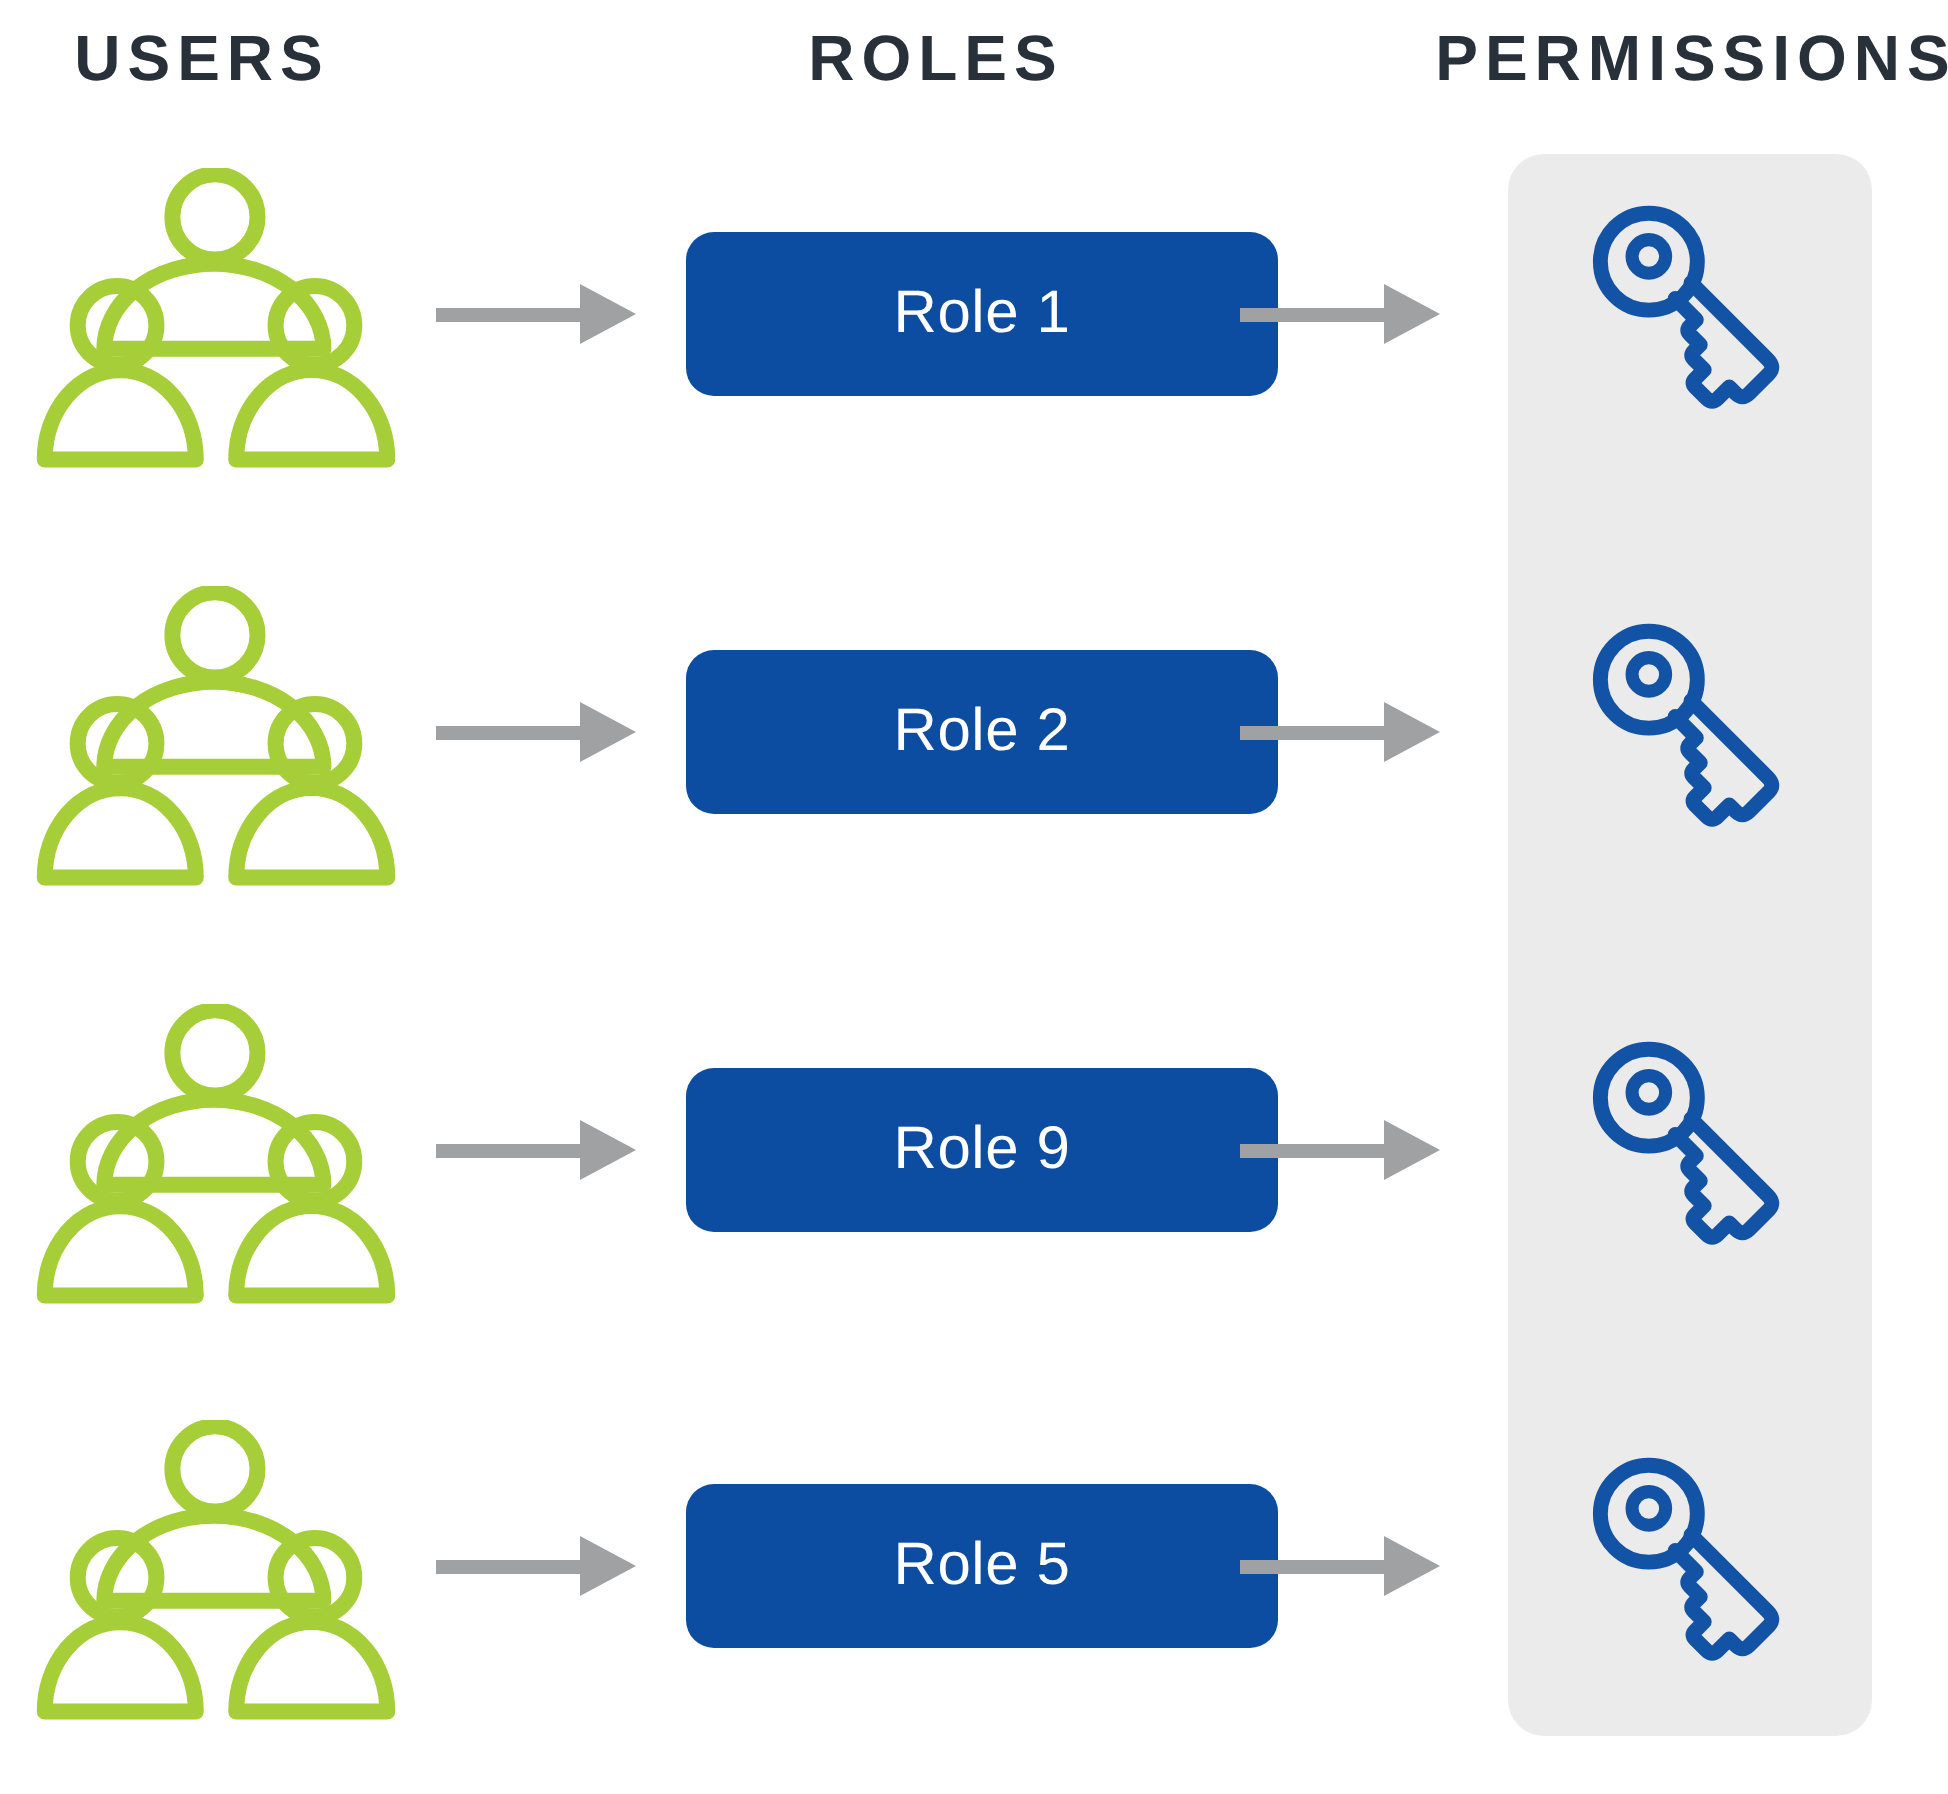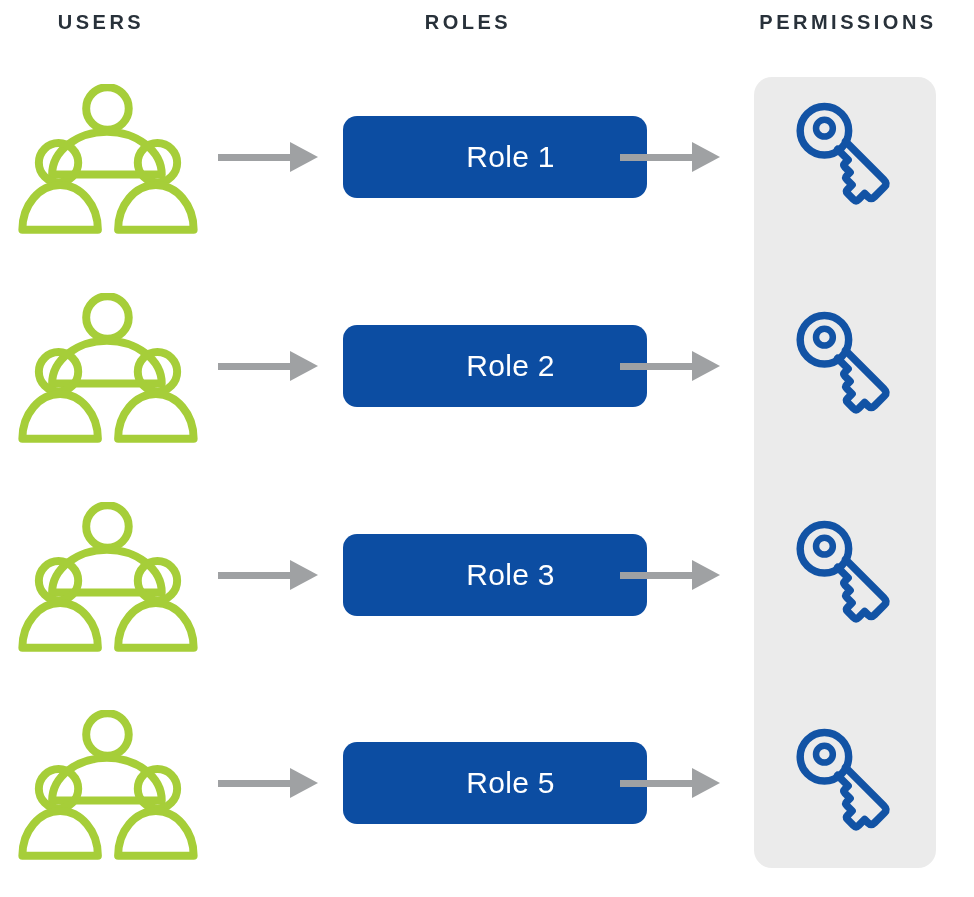--- a/index.html
+++ b/index.html
@@ -17,21 +17,21 @@
     position:relative;
     width:974px;height:897px;
     background:var(--page-bg);
     font-family:"Liberation Sans","DejaVu Sans",sans-serif;
     overflow:hidden;
   }
   .col-header{
     position:absolute;
     top:11px;
     transform:translateX(-50%);
-    font-size:20px;
+    font-size:32px;
     font-weight:700;
     letter-spacing:3.5px;
     color:var(--heading);
     white-space:nowrap;
   }
   .permissions-panel{
     position:absolute;
     left:754px;top:77px;
     width:182px;height:791px;
     background:var(--panel);
@@ -60,27 +60,26 @@
   .arrow .shaft{width:72px;height:7px;background:var(--arrow);}
   .arrow .head{
     width:0;height:0;
     border-left:28px solid var(--arrow);
     border-top:15px solid transparent;
     border-bottom:15px solid transparent;
   }
   .role-box{
     position:absolute;
     left:343px;top:-41px;
-    width:273px;height:82px;
+    width:296px;height:82px;
     background:var(--blue);
     border-radius:14px;
     display:flex;
     align-items:center;
     justify-content:center;
-    padding-left:31px;
   }
   .role-label{
     color:var(--role-text);
     font-size:30px;
     font-weight:500;
     letter-spacing:0.3px;
   }
   .key-icon{
     position:absolute;
     left:789px;top:-56px;
@@ -166,21 +165,21 @@
 
   <div class="row" style="top:575px">
     <svg class="users-icon" viewBox="0 0 169 141">
         <use href="#users-sym"></use>
       </svg>
     <div class="arrow from-users">
         <div class="shaft"></div>
         <div class="head"></div>
       </div>
     <div class="role-box">
-        <span class="role-label">Role 3</span>
+        <span class="role-label">Role 9</span>
       </div>
     <div class="arrow from-roles">
         <div class="shaft"></div>
         <div class="head"></div>
       </div>
     <svg class="key-icon" viewBox="0 0 118 118">
         <use href="#key-sym"></use>
       </svg>
   </div>
 

